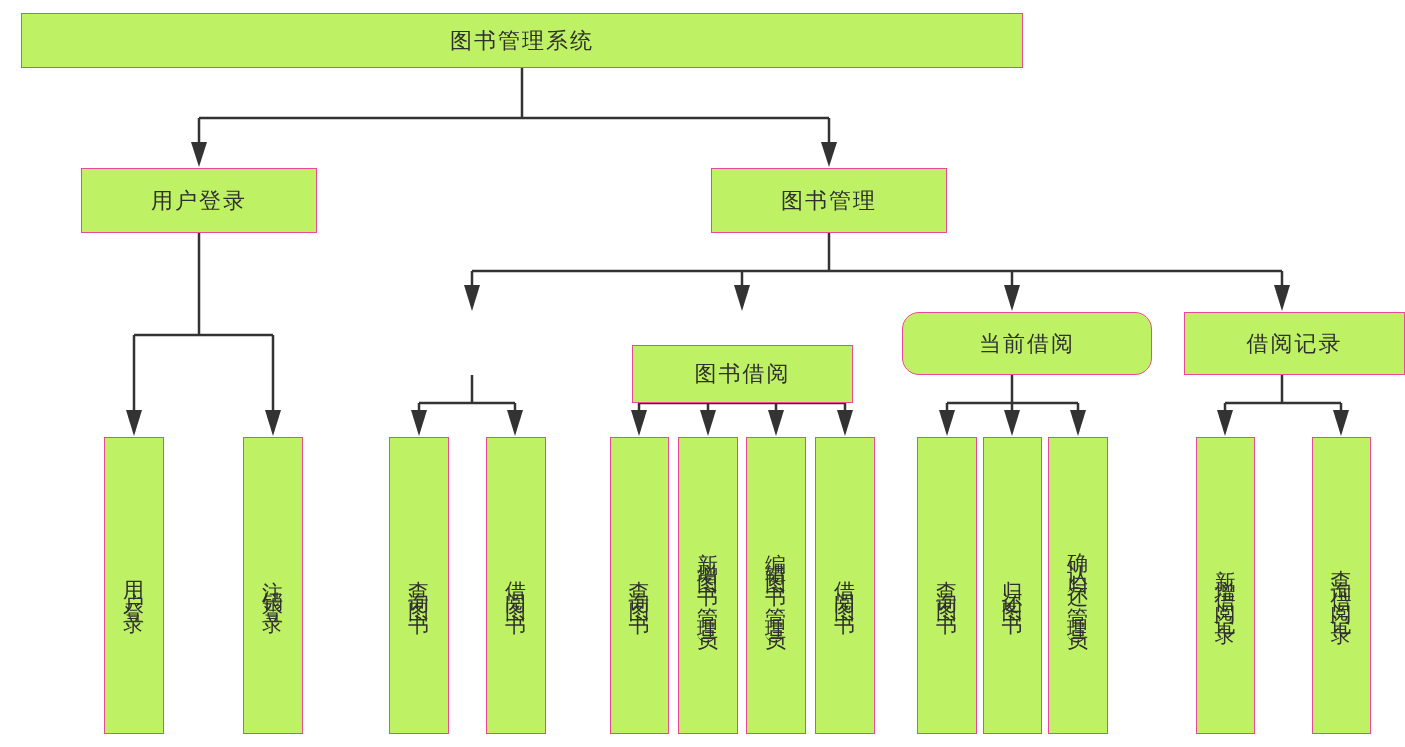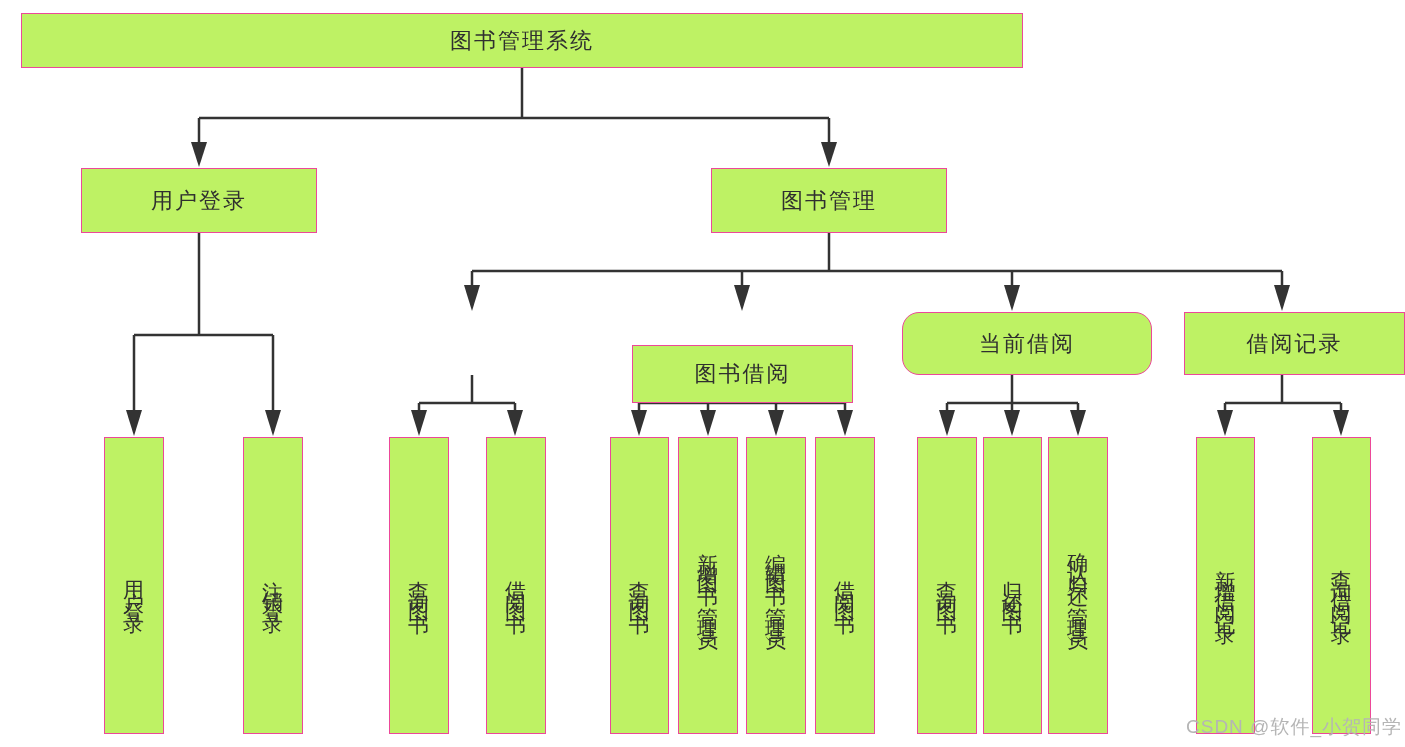--- a/index.html
+++ b/index.html
@@ -136,15 +136,14 @@
   <div class="box vbox" style="left:746px; top:437px; width:60px; height:297px;">编辑图书（管理员）</div>
   <div class="box vbox" style="left:815px; top:437px; width:60px; height:297px;">借阅图书</div>
 
   <div class="box vbox" style="left:917px; top:437px; width:60px; height:297px;">查询图书</div>
   <div class="box vbox" style="left:983px; top:437px; width:59px; height:297px;">归还图书</div>
   <div class="box vbox" style="left:1048px; top:437px; width:60px; height:297px;">确认归还（管理员）</div>
 
   <div class="box vbox" style="left:1196px; top:437px; width:59px; height:297px;">新增借阅记录</div>
   <div class="box vbox" style="left:1312px; top:437px; width:59px; height:297px;">查询借阅记录</div>
 
-  <div class="watermark">CSDN @软件_小贺同学</div>
 
 </div>
 
 </body></html>

